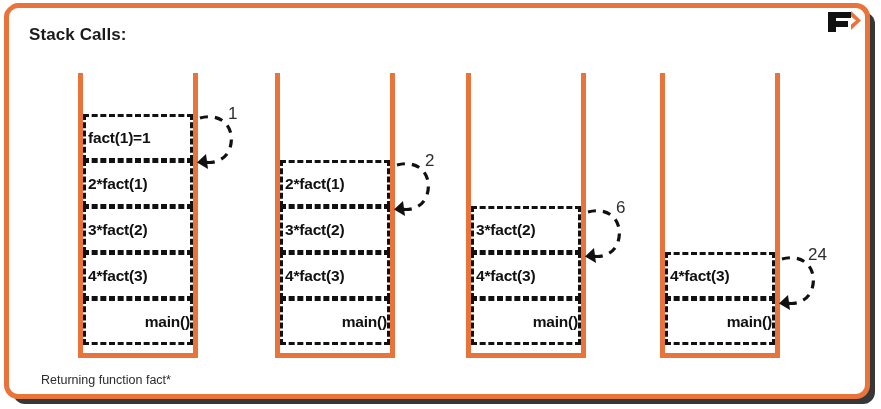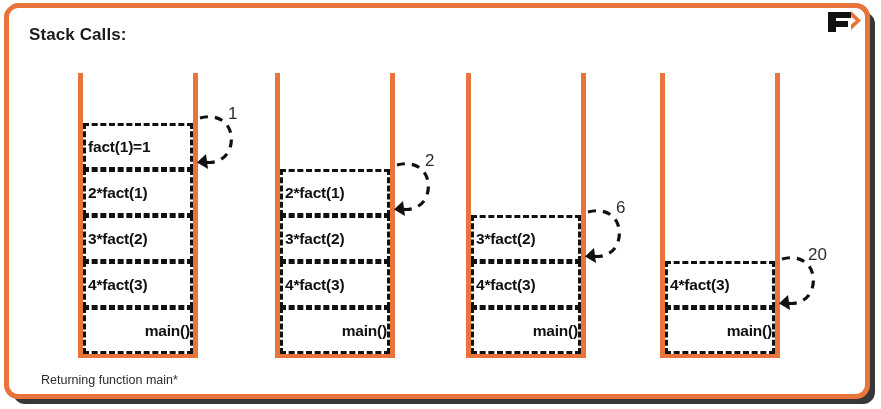--- a/index.html
+++ b/index.html
@@ -89,21 +89,21 @@
     width: 100%;
     height: 5px;
     background: #E8743B;
   }
 
   
   .frames {
     position: absolute;
     left: 5px;
     right: 5px;
-    bottom: 5px;
+    bottom: 14px;
     display: flex;
     flex-direction: column;
     justify-content: flex-end;
   }
   .frame {
     height: 47px;
     border: 3px dashed #111111;
     box-sizing: border-box;
     display: flex;
     align-items: center;
@@ -250,18 +250,18 @@
       <div class="frame main-frame">
         <span class="frame-label">main()</span>
       </div>
     </div>
   </div>
   <div class="annotation" style="left:778px; top:245px; width:70px; height:75px;">
     <svg width="70" height="75" viewBox="0 0 70 75">
       <path d="M4 14 C 26 8, 40 24, 34 44 C 30 56, 18 60, 8 58" fill="none" stroke="#111111" stroke-width="3.2" stroke-dasharray="8,7" stroke-linecap="butt"></path>
       <path d="M10 50 L 1 58.5 L 12 65 Z" fill="#111111"></path>
     </svg>
-    <span class="annotation-number" style="left:30px; top:0px;">20</span>
-  </div>
-
-  <div class="footer-caption">Returning function main*</div>
+    <span class="annotation-number" style="left:30px; top:0px;">24</span>
+  </div>
+
+  <div class="footer-caption">Returning function fact*</div>
 
 </div>
 
 </body></html>

